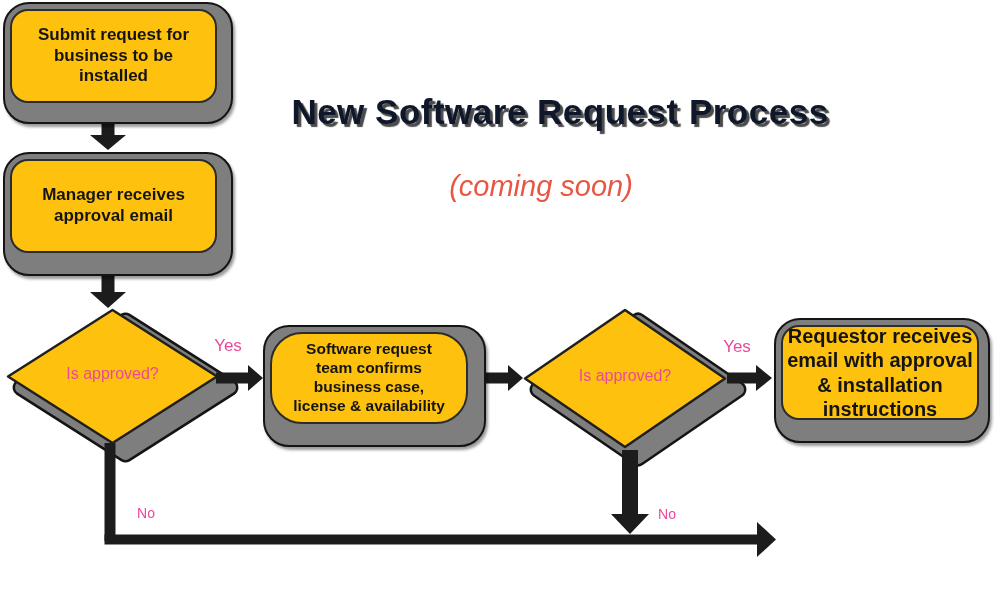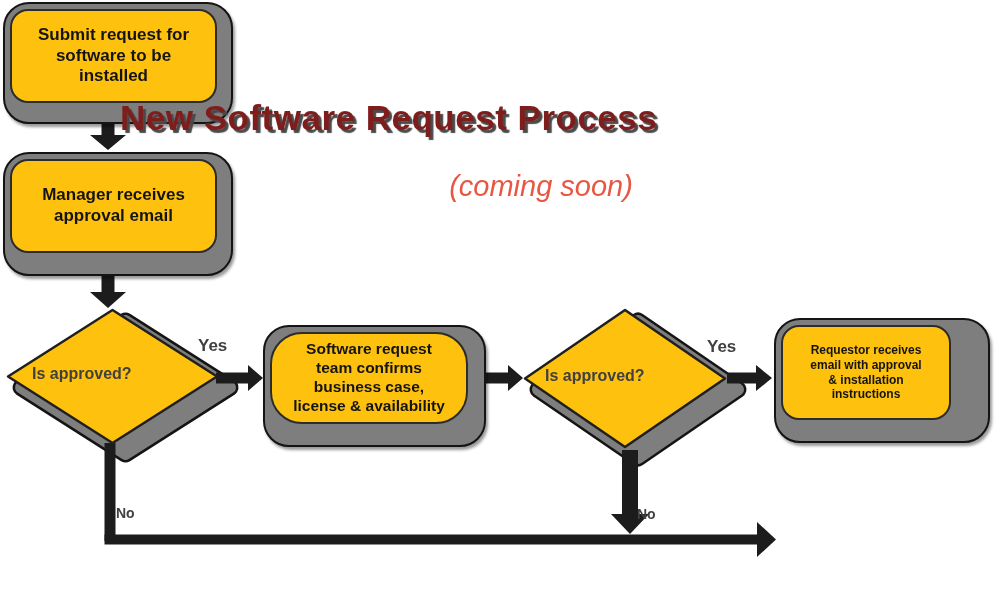--- a/index.html
+++ b/index.html
@@ -26,28 +26,28 @@
   }
   .node .inner {
     position:absolute; left:5px; top:5px;
     background:#fec10e; border:2px solid #2c2c2c; border-radius:18px;
     display:flex; align-items:center; justify-content:center;
     text-align:center; box-sizing:border-box; padding:0 4px;
     font-weight:bold; color:#141414; line-height:1.22;
     white-space:pre-line;
   }
 
-  .txt { position:absolute; z-index:3; color:#404040; font-weight:bold; text-align:left; }
+  .txt { position:absolute; z-index:3; color:#ec4899; font-weight:normal; text-align:center; }
   .diamond-label { font-size:16px; }
   .edge-label-yes { font-size:17px; }
   .edge-label-no  { font-size:14px; }
 
   .title {
-    position:absolute; z-index:3; left:120px; top:98px; width:880px;
-    text-align:left; font-size:35px; font-weight:bold; color:#7f1d1d;
+    position:absolute; z-index:3; left:120px; top:92px; width:880px;
+    text-align:center; font-size:35px; font-weight:bold; color:#0f172a;
     text-shadow:3px 3px 1px #4a4a4a; letter-spacing:0.5px;
   }
   .subtitle {
     position:absolute; z-index:3; left:120px; top:150px; width:842px;
     text-align:center; font-size:29px; font-style:italic; color:#e75744;margin-top:20px;
   }
 </style>
 </head>
 <body>
 
@@ -95,38 +95,38 @@
       <rect class="c" x="622" y="450" width="16" height="65"></rect>
       <polygon class="c" points="611,514 649,514 630,534"></polygon>
     </g>
 
     <polygon class="d-fill" points="112.5,310 217,376.5 112.5,443 8,376.5"></polygon>
     <polygon class="d-fill" points="625,310 725,378.5 625,447 525,378.5"></polygon>
   </svg>
 
   <div class="node" style="left:3px; top:2px; width:226px; height:118px;">
     <div class="inner" style="width:207px; height:94px; font-size:17px;">Submit request for
-software to be
+business to be
 installed</div>
   </div>
 
   <div class="node" style="left:3px; top:152px; width:226px; height:120px;">
     <div class="inner" style="width:207px; height:94px; font-size:17px;">Manager receives
 approval email</div>
   </div>
 
   <div class="node" style="left:263px; top:325px; width:219px; height:118px;">
     <div class="inner" style="width:198px; height:92px; font-size:15.5px;border-radius:32px;">Software request
 team confirms
 business case,
 license &amp; availability</div>
   </div>
 
   <div class="node" style="left:774px; top:318px; width:212px; height:121px;">
-    <div class="inner" style="width:170px; height:95px; font-size:12px;">Requestor receives
+    <div class="inner" style="width:198px; height:95px; font-size:20px;">Requestor receives
 email with approval
 &amp; installation
 instructions</div>
   </div>
 
 
   <div class="txt diamond-label" style="left:32px; top:365px; width:161px;">Is approved?</div>
   <div class="txt diamond-label" style="left:545px; top:367px; width:160px;">Is approved?</div>
 
   <div class="txt edge-label-yes" style="left:198px; top:336px; width:60px;">Yes</div>

